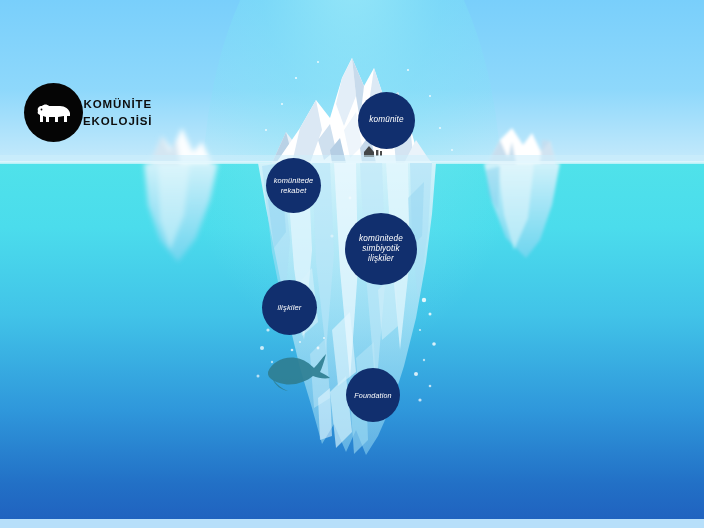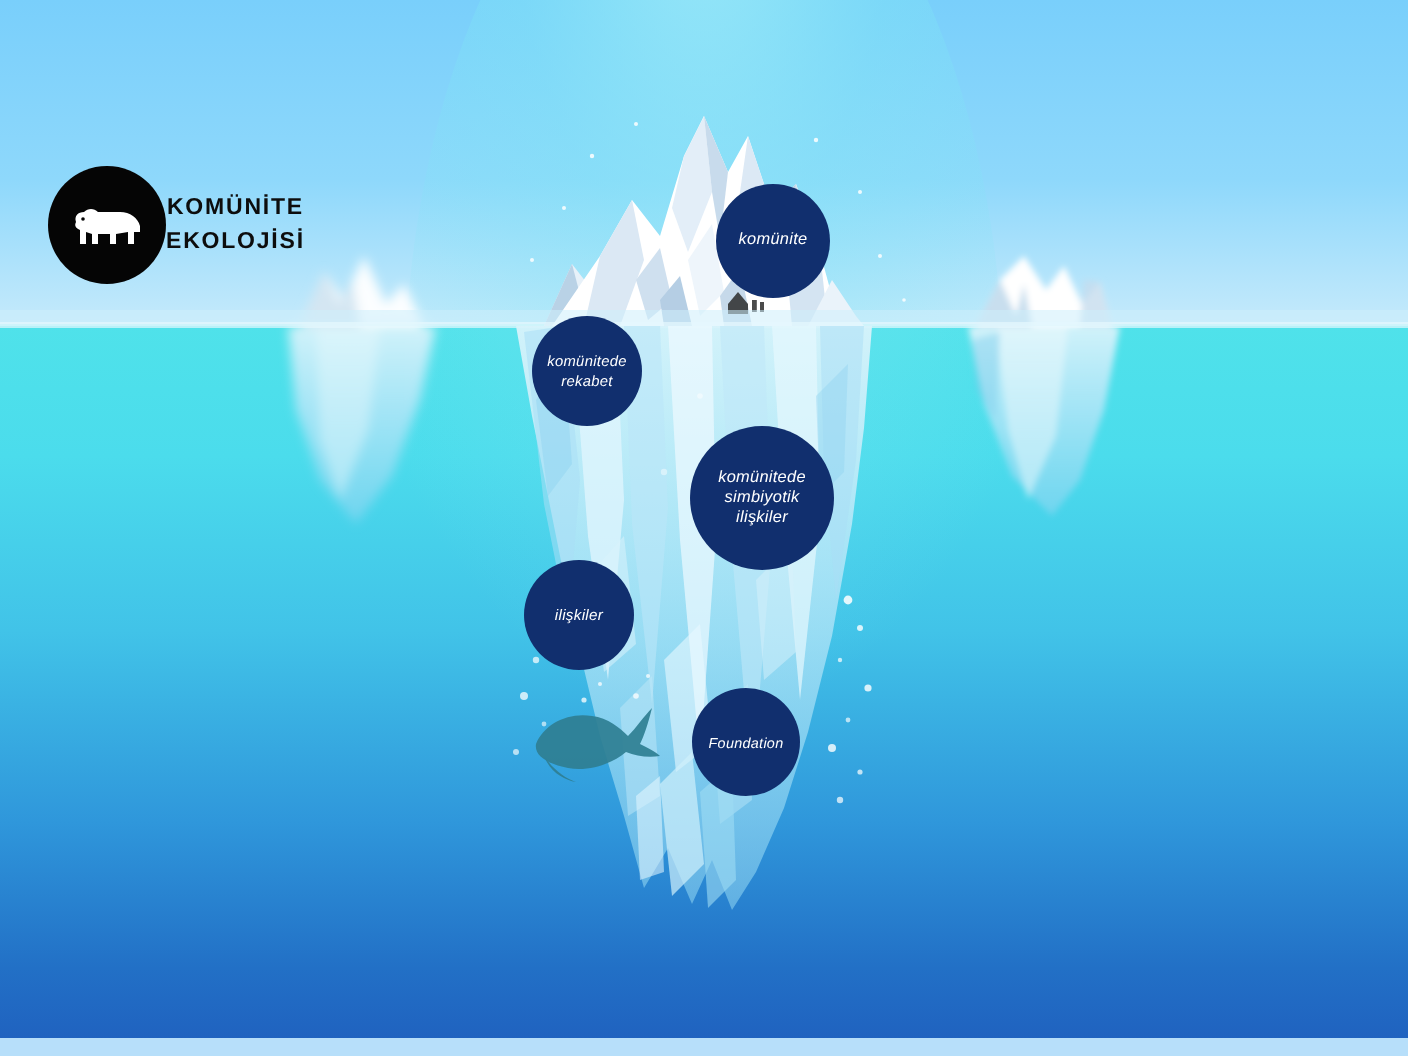--- a/index.html
+++ b/index.html
@@ -69,21 +69,21 @@
     white-space: pre-line;
     box-sizing: border-box;
     padding: 2px;
     letter-spacing: 0.15px;
     font-style: italic;
   }
   #node-komunite      { left: 358px; top: 92px;  width: 57px; height: 57px; font-size: 8.2px; }
   #node-rekabet       { left: 266px; top: 158px; width: 55px; height: 55px; font-size: 7.4px; }
   #node-simbiyotik    { left: 345px; top: 213px; width: 72px; height: 72px; font-size: 8.2px; }
   #node-suksesyon     { left: 262px; top: 280px; width: 55px; height: 55px; font-size: 7.6px; }
-  #node-foundation    { left: 346px; top: 344px; width: 54px; height: 54px; font-size: 7.2px; }
+  #node-foundation    { left: 346px; top: 368px; width: 54px; height: 54px; font-size: 7.2px; }
 </style>
 </head>
 <body>
 
 <div id="stage">
 
   <svg id="scene" viewBox="0 0 704 528" preserveAspectRatio="none">
     <defs>
       <linearGradient id="skyGrad" x1="0" y1="0" x2="0" y2="1">
         <stop offset="0%" stop-color="#79cffb"></stop>

